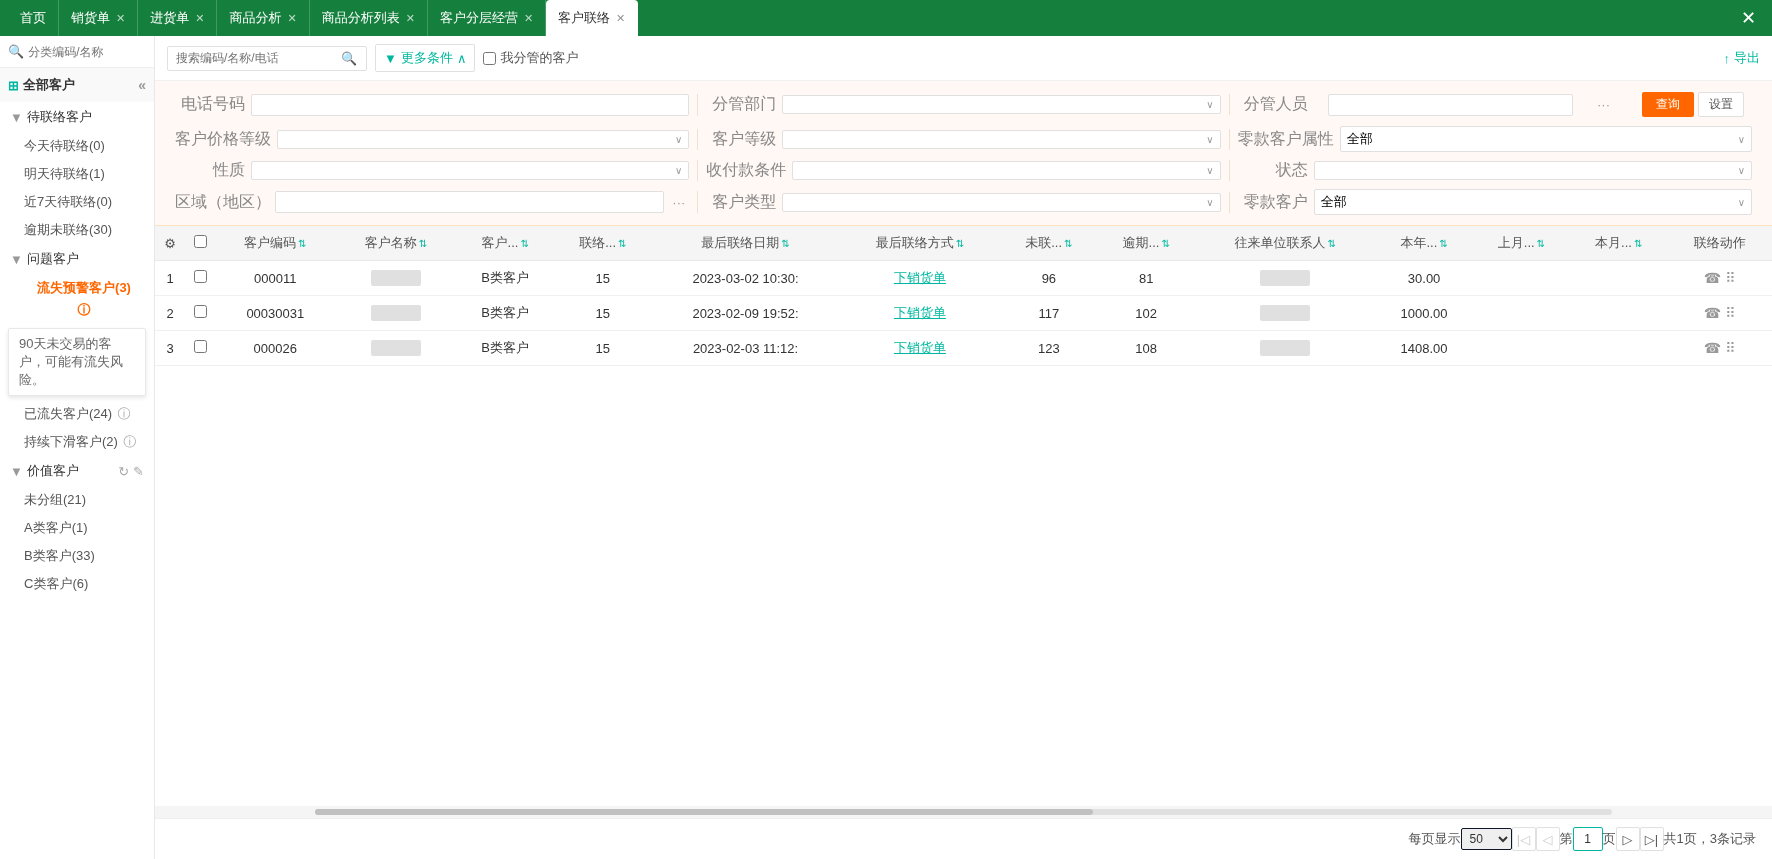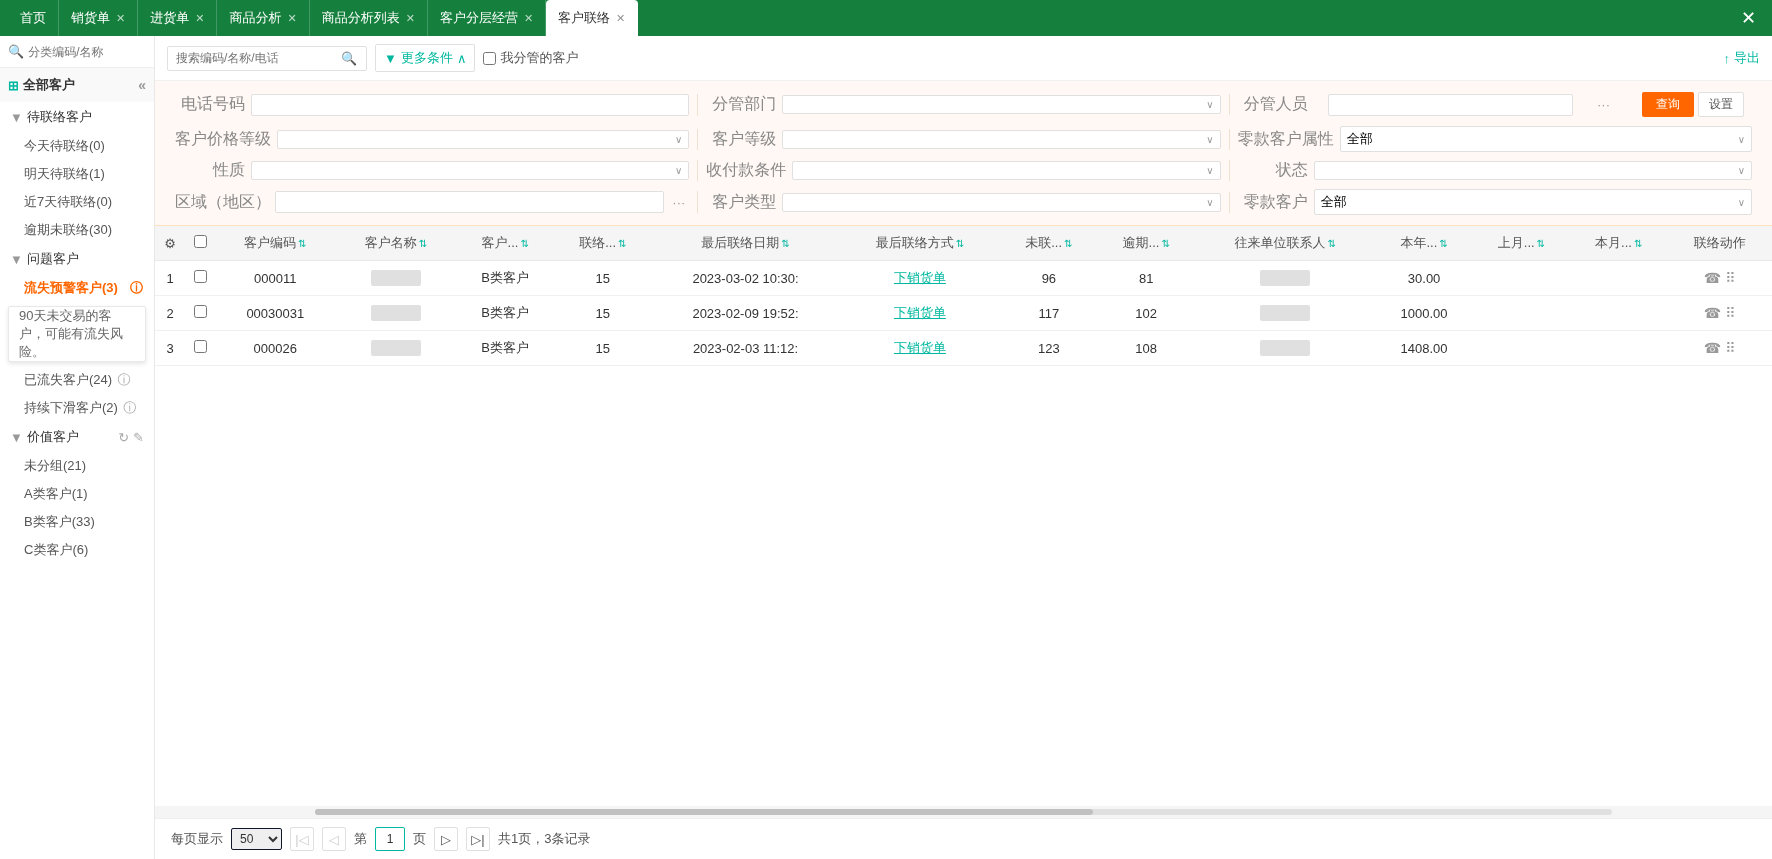--- a/index.html
+++ b/index.html
@@ -67,21 +67,21 @@
     .sidebar-group { padding: 0; }
     .sidebar-group-title {
       display: flex; align-items: center;
       padding: 6px 10px; color: #333; cursor: pointer;
       font-size: 12px;
     }
     .sidebar-group-title .arrow { margin-right: 4px; color: #999; }
 
     .tooltip-box {
       background: #fff; border: 1px solid #e8e8e8;
-      padding: 0 10px; margin: 4px 8px;
+      padding: 6px 10px; margin: 4px 8px;
       font-size: 11px; color: #666;
       border-radius: 2px;
       box-shadow: 0 2px 4px rgba(0,0,0,0.1);
     }
 
     
     .content-area {
       flex: 1; display: flex; flex-direction: column;
       background: #fff; overflow: hidden;
     }
@@ -180,23 +180,23 @@
     .action-icons { display: flex; gap: 4px; justify-content: center; }
     .action-icon { color: #999; cursor: pointer; font-size: 14px; }
     .blurred-text {
       background: #e0e0e0; color: #e0e0e0;
       border-radius: 2px; padding: 1px 8px;
       font-size: 12px; display: inline-block;
     }
 
     
     .pagination {
-      display: flex; align-items: center; 
+      display: flex; align-items: center; justify-content: flex-end;
       padding: 8px 16px; border-top: 1px solid #f0f0f0;
-      gap: 8px; font-size: 12px; color: #555;
+      gap: 0; font-size: 12px; color: #555;
     }
     .page-select {
       border: 1px solid #0f172a; border-radius: 2px;
       padding: 2px 4px; font-size: 12px; color: #333;
     }
     .page-btn {
       width: 24px; height: 24px; display: flex; align-items: center; justify-content: center;
       border: 1px solid #e0e0e0; border-radius: 2px; cursor: pointer; color: #555;
       background: #fff;
     }
@@ -290,21 +290,21 @@
       <div class="sidebar-sub-item">
         <span>逾期未联络(30)</span>
       </div>
     </div>
 
     <div class="sidebar-group">
       <div class="sidebar-group-title">
         <span class="arrow">▼</span>
         <span>问题客户</span>
       </div>
-      <div class="sidebar-sub-item active" style="color:#ff6600;font-weight:bold;display:flex;align-items:center;gap:12px;">
+      <div class="sidebar-sub-item active" style="color:#ff6600;font-weight:bold;display:flex;align-items:center;gap:4px;flex-direction:column;">
         <span>流失预警客户(3)</span>
         <span style="color:#ff6600;">ⓘ</span>
       </div>
       <div class="tooltip-box">
         <span>90天未交易的客户，可能有流失风险。</span>
       </div>
       <div class="sidebar-sub-item">
         <span>已流失客户(24)</span>
         <span style="color:#aaa;margin-left:2px;">ⓘ</span>
       </div>

